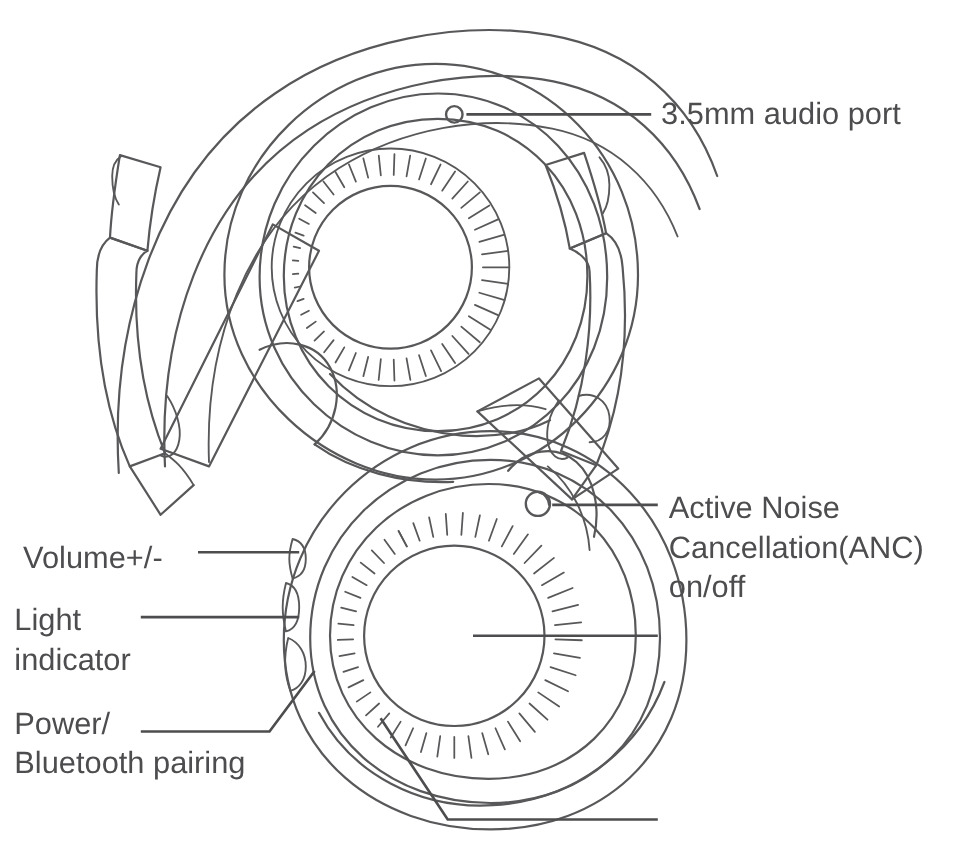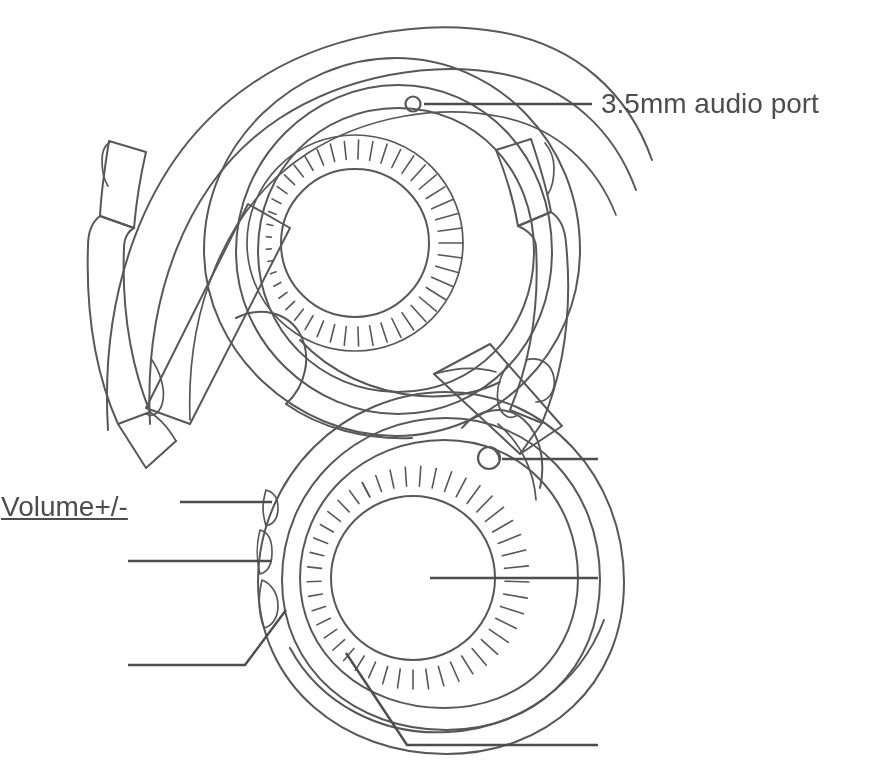--- a/index.html
+++ b/index.html
@@ -69,21 +69,21 @@
     white-space: pre-line;
     font-weight: 400;
   }
   .callout-left {
     text-align: left;
   }
   #label-audio-port { left: 601px; top: 86px; }
   #label-anc        { left: 608px; top: 444px; }
   #label-touch      { left: 608px; top: 563px; }
   #label-typec      { left: 606px; top: 723px; }
-  #label-volume     { left: 1px;  top: 489px; text-decoration: underline; }
+  #label-volume     { left: 21px;  top: 489px; }
   #label-light      { left: 13px;  top: 546px; }
   #label-power      { left: 13px;  top: 640px; }
 </style>
 </head>
 <body>
 
 <div id="diagram-root">
 
   <svg class="diagram-svg" viewBox="0 0 869 770" xmlns="http://www.w3.org/2000/svg">
 
@@ -540,20 +540,27 @@
       <path class="leader-line" d="M430 578 L 598 578"></path>
       <path class="leader-line" d="M346 653 L 407 745 L 598 745"></path>
       <path class="leader-line" d="M180 502 L 272 502"></path>
       <path class="leader-line" d="M128 561 L 272 561"></path>
       <path class="leader-line" d="M128 665 L 245 665 L 286 610"></path>
     </g>
   </svg>
 
   <div class="callout-text callout-left" id="label-audio-port">3.5mm audio port</div>
 
+  <div class="callout-text callout-left" id="label-anc">Active Noise
+Cancellation(ANC)
+on/off</div>
 
 
 
   <div class="callout-text callout-left" id="label-volume">Volume+/-</div>
 
-
+  <div class="callout-text callout-left" id="label-light">Light
+indicator</div>
+
+  <div class="callout-text callout-left" id="label-power">Power/
+Bluetooth pairing</div>
 
 </div>
 
 </body></html>

